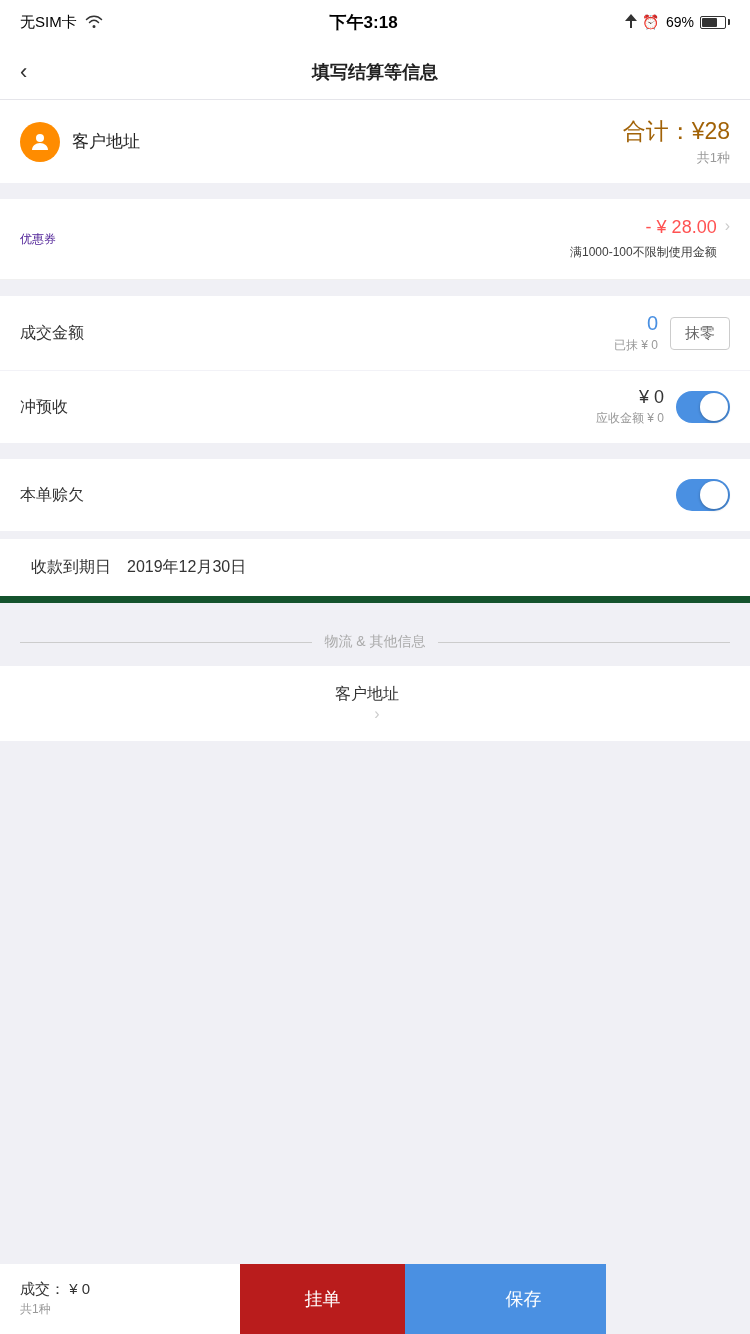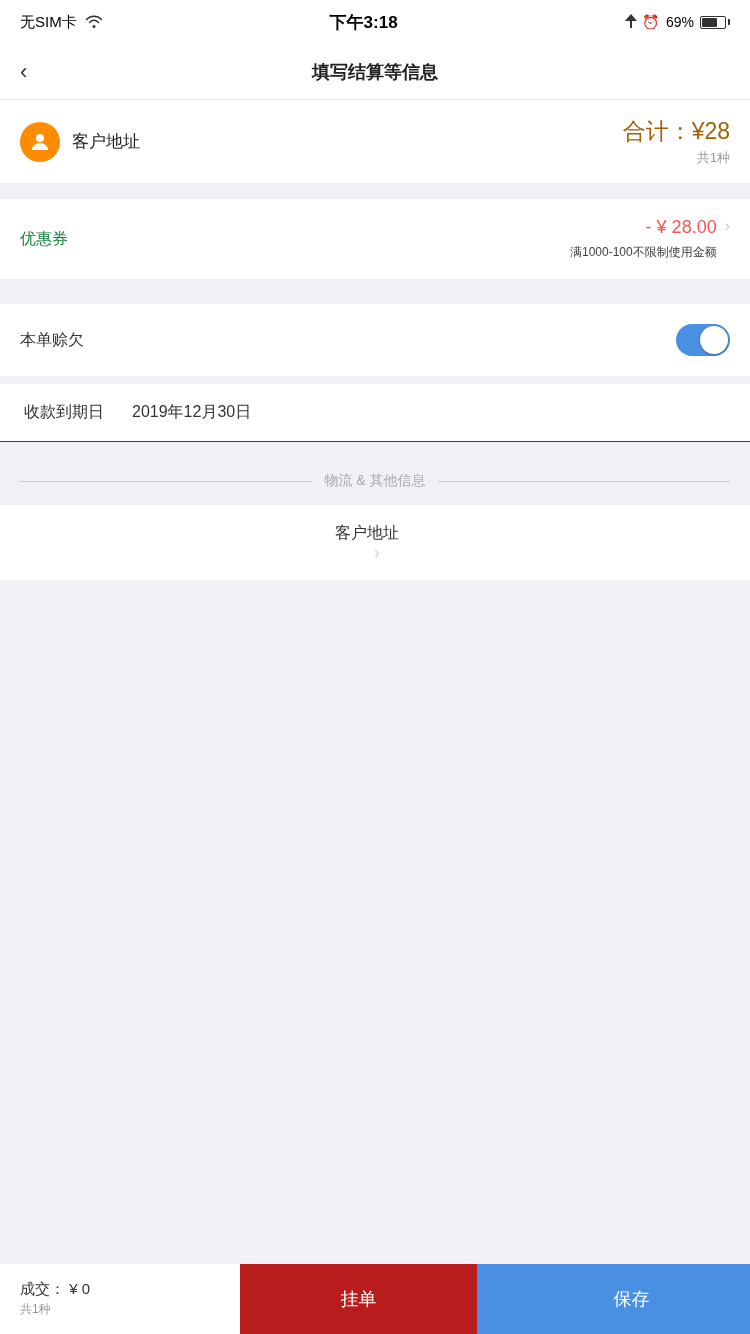--- a/index.html
+++ b/index.html
@@ -131,22 +131,22 @@
     .coupon-section {
       background: #fff;
       padding: 18px 20px;
       display: flex;
       align-items: center;
       justify-content: space-between;
       margin-bottom: 8px;
       border-bottom: 1px solid #f0f0f0;
     }
     .coupon-label {
-      font-size: 16px;
-      color: #15803d;
+      font-size: 12px;
+      color: #4c1d95;
     }
     .coupon-right {
       text-align: right;
       display: flex;
       align-items: flex-start;
       gap: 4px;
     }
     .coupon-amount {
       font-size: 18px;
       color: #ff5252;
@@ -278,27 +278,27 @@
       margin-bottom: 8px;
       gap: 28px;
     }
     .credit-label {
       font-size: 16px;
       color: #333;
     }
 
     
     .due-date-row {
-      padding: 18px 24px;
-      display: flex;
-      align-items: center;
-      gap: 28px;
+      padding: 18px 31px;
+      display: flex;
+      align-items: center;
+      gap: 16px;
       background: #fff;
       margin-bottom: 8px;
-      border-bottom: 1px solid #14532d;
+      border-bottom: 7px solid #14532d;
     }
     .due-date-label {
       font-size: 16px;
       color: #333;
       white-space: nowrap;
     }
     .due-date-value {
       font-size: 16px;
       color: #333;
     }
@@ -341,21 +341,21 @@
       font-size: 15px;
       color: #555;
       flex: 1;
     }
 
     
     .bottom-bar {
       position: fixed;
       bottom: 0;
       left: 0;
-      width: 750px;
+      width: 606px;
       height: 70px;
       display: flex;
       align-items: center;
       background: #fff;
     }
     .bottom-info {
       flex: 0 0 240px;
       padding: 0 20px;
     }
     .bottom-deal {
@@ -447,20 +447,47 @@
       <div class="coupon-right-inner">
         <div class="coupon-amount">- ¥ 28.00</div>
         <div class="coupon-desc">满1000-100不限制使用金额</div>
       </div>
       <span class="chevron-icon">›</span>
     </div>
   </div>
 
   <div class="section-divider"></div>
 
+  <div class="white-section">
+
+    <div class="row">
+      <span class="row-label">成交金额</span>
+      <div class="row-right">
+        <div class="amount-input-area">
+          <div class="amount-value">0</div>
+          <div class="already-rounded">已抹  ¥ 0</div>
+        </div>
+        <button class="round-button">抹零</button>
+      </div>
+    </div>
+
+    <div class="prepaid-row">
+      <span class="row-label">冲预收</span>
+      <div class="prepaid-right">
+        <div class="prepaid-amounts">
+          <div class="prepaid-amount">¥ 0</div>
+          <div class="receivable">应收金额 ¥ 0</div>
+        </div>
+        <div class="toggle-switch">
+          <div class="track"></div>
+          <div class="thumb"></div>
+        </div>
+      </div>
+    </div>
+  </div>
 
   <div class="section-divider"></div>
 
   <div class="credit-row">
     <span class="credit-label">本单赊欠</span>
     <div class="toggle-switch">
       <div class="track"></div>
       <div class="thumb"></div>
     </div>
   </div>

